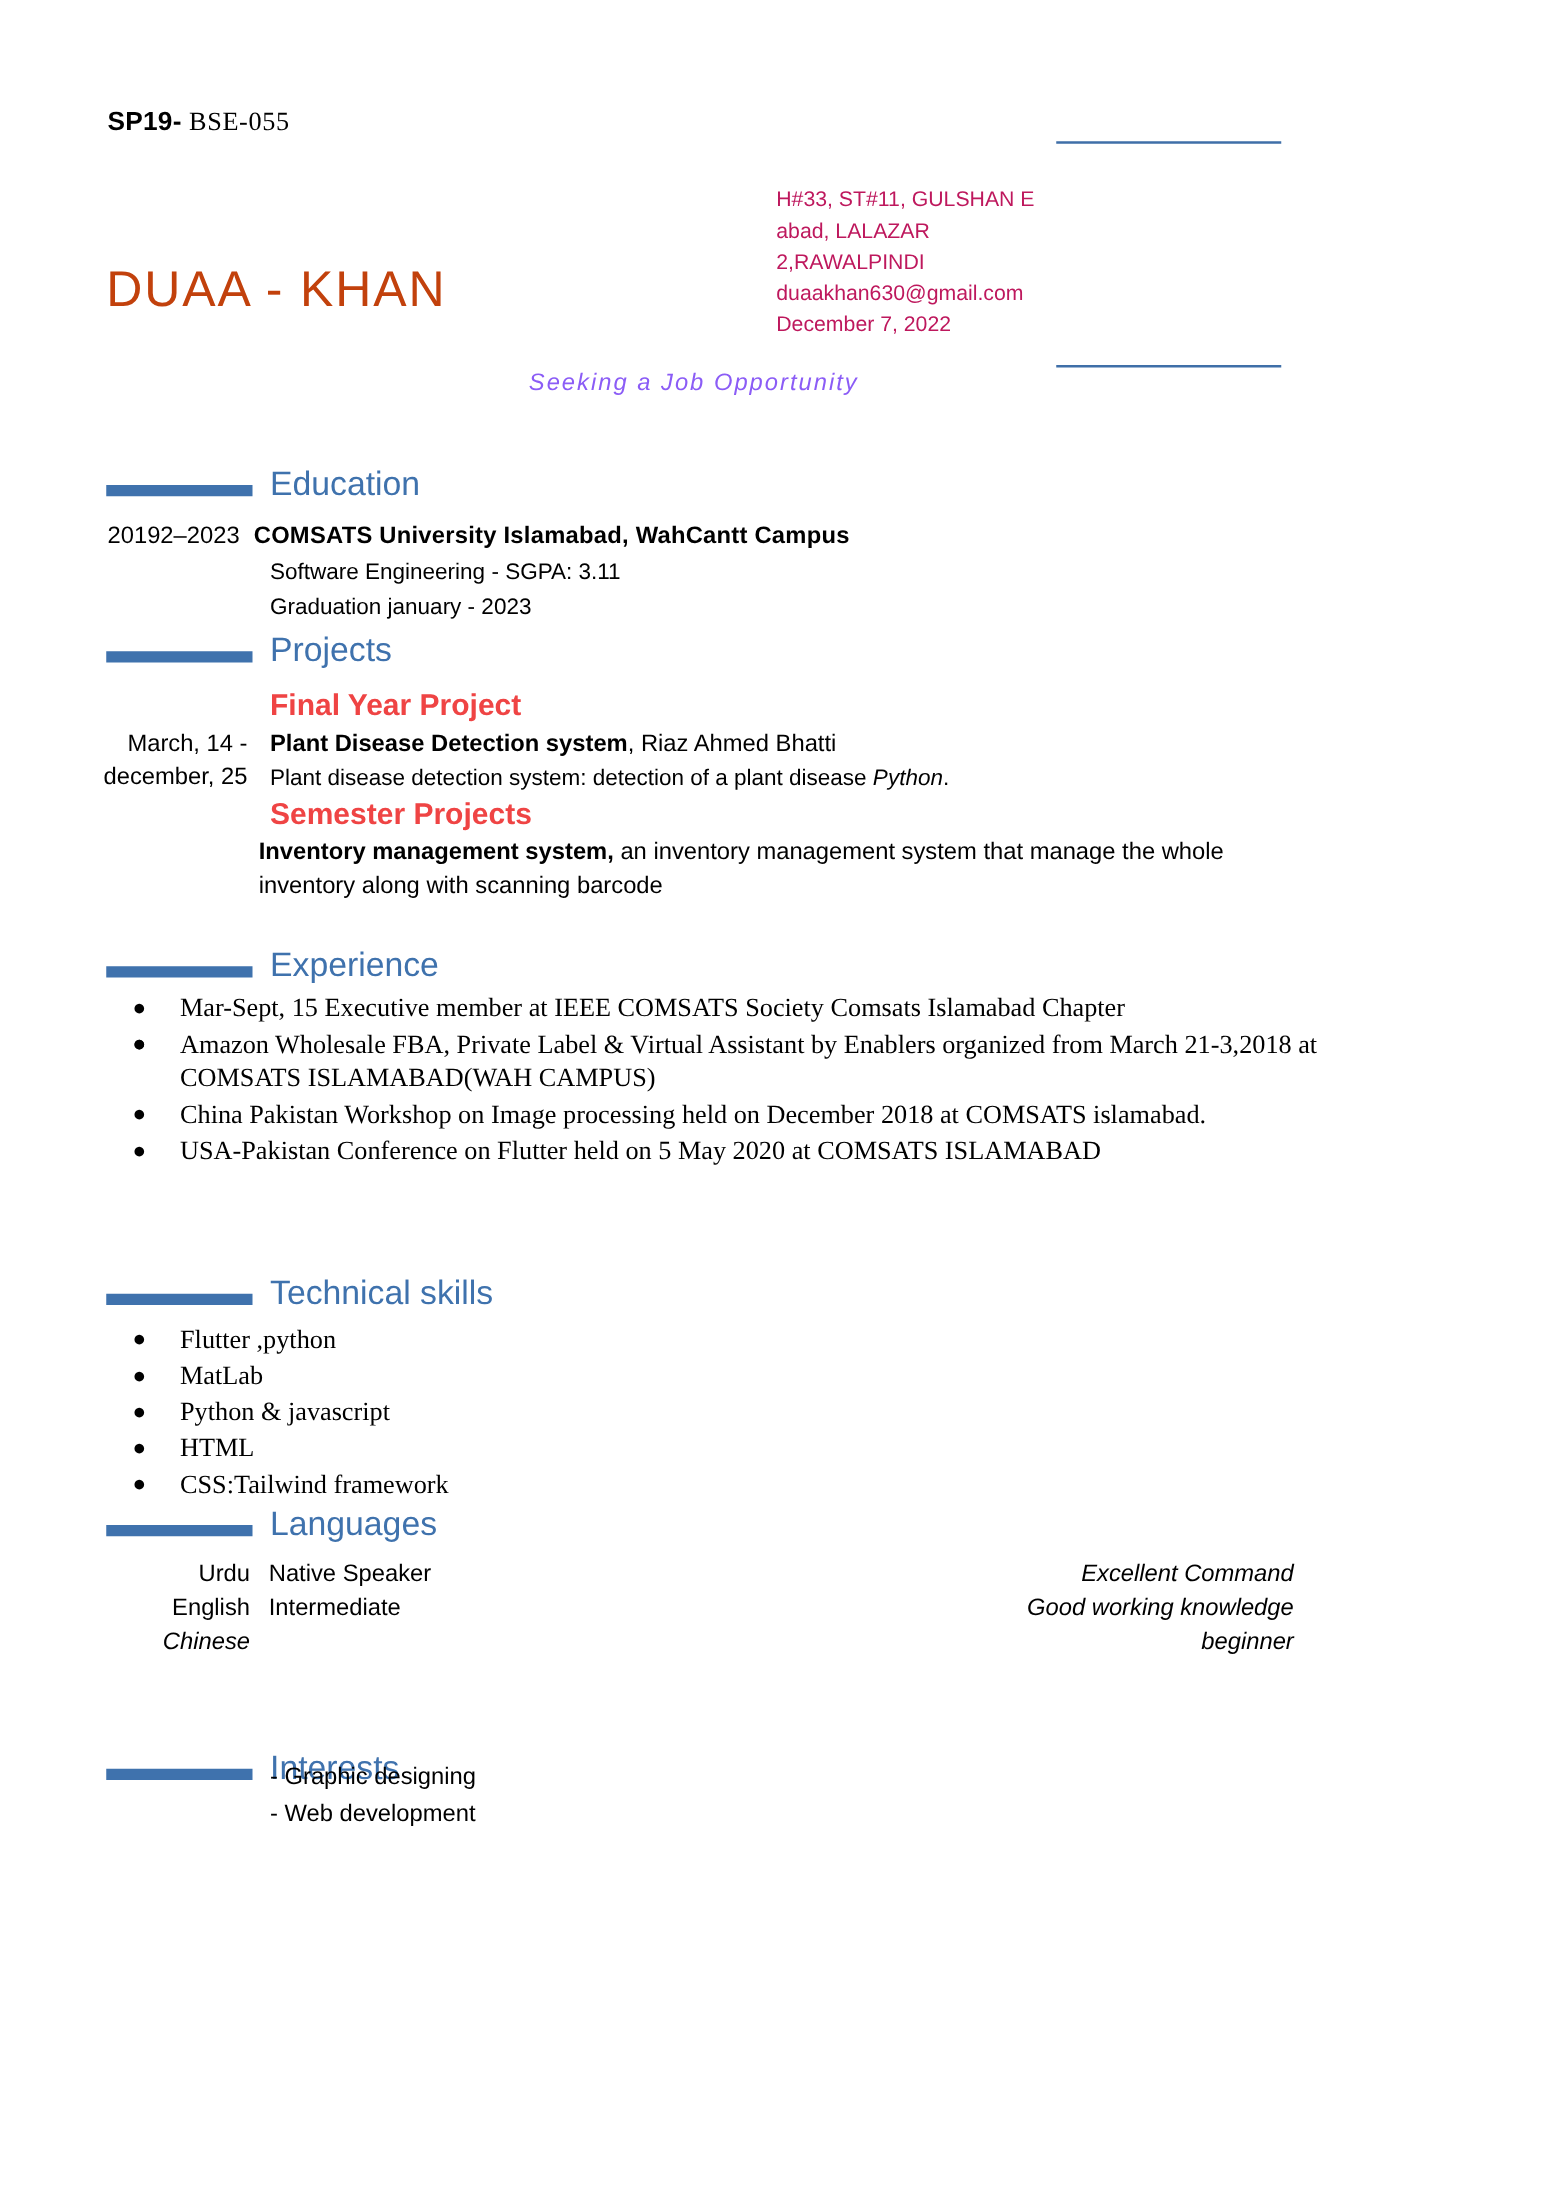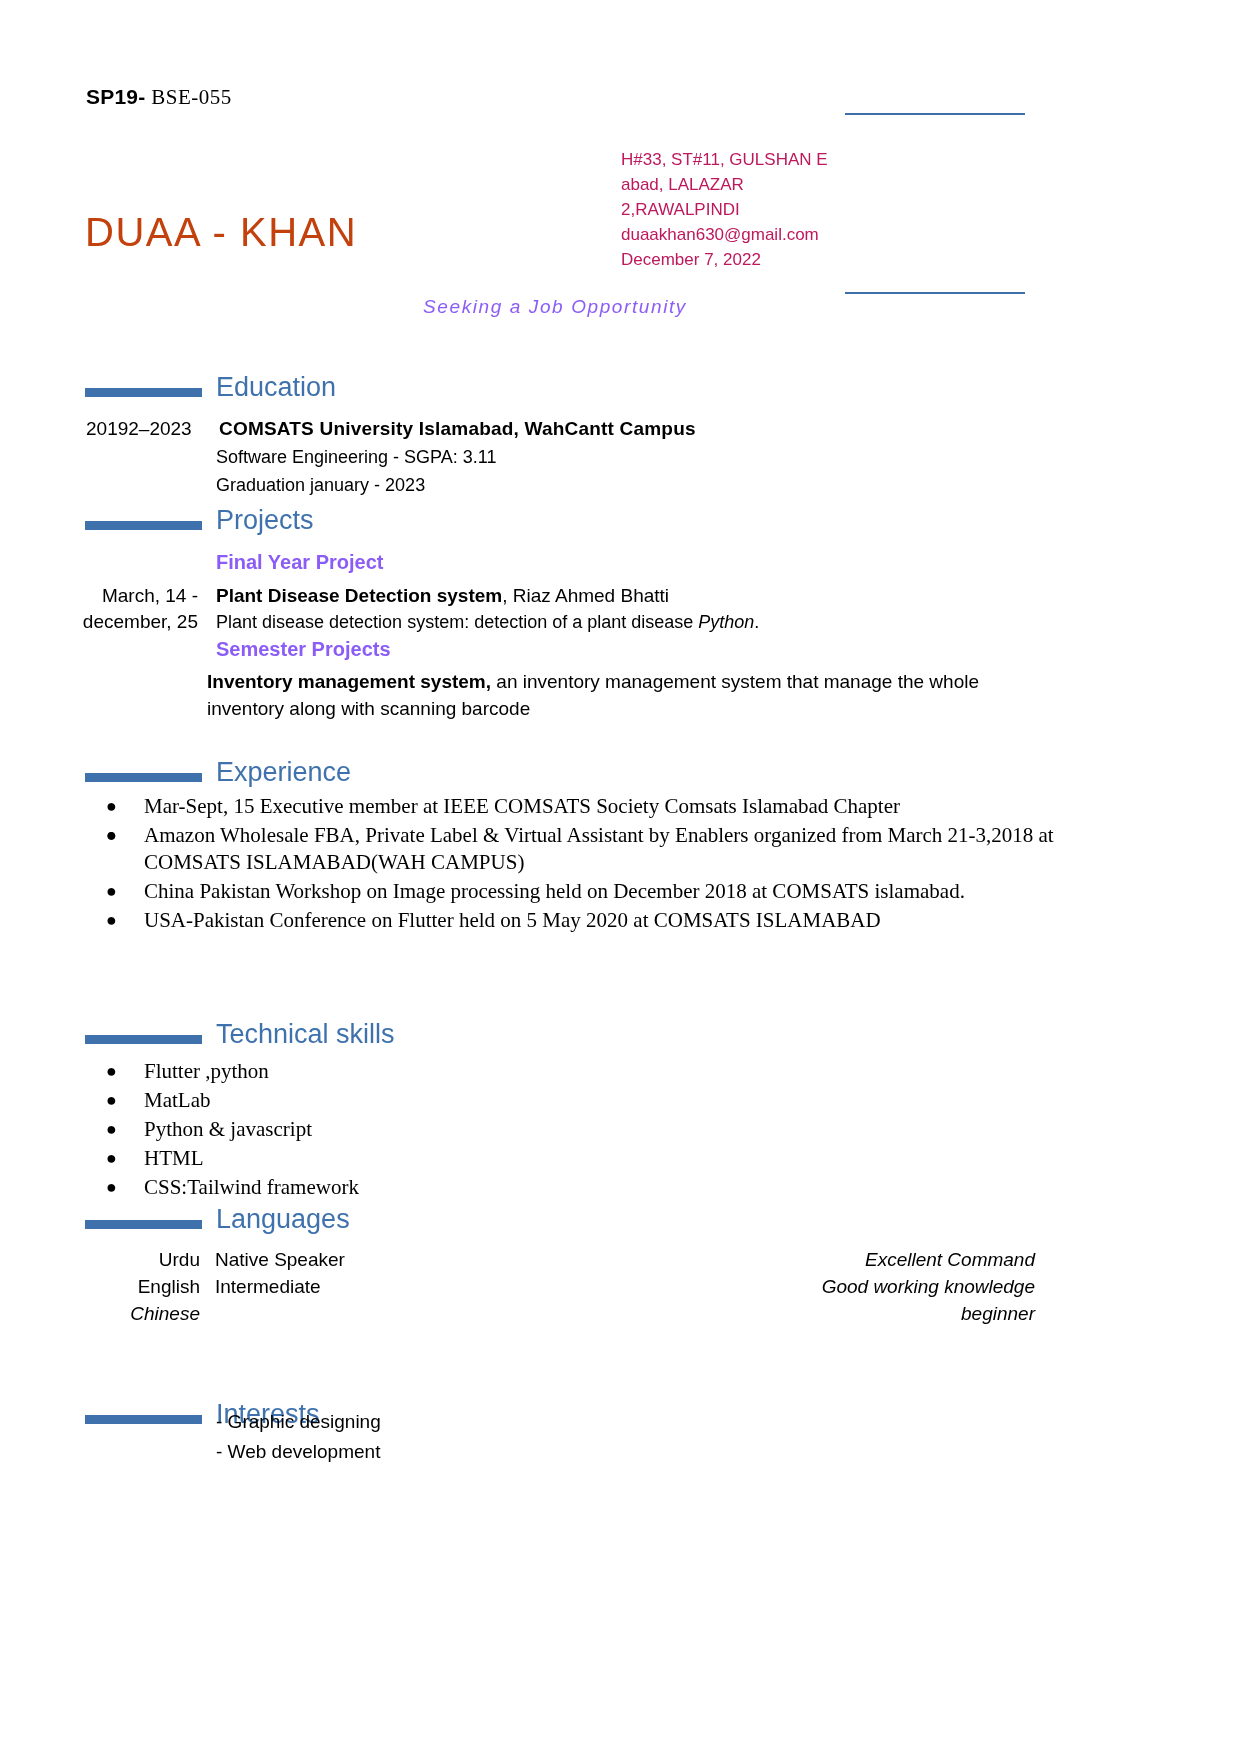--- a/index.html
+++ b/index.html
@@ -131,42 +131,42 @@
   .edu-date {
     position: absolute;
     left: 86px;
     top: 0;
     width: 110px;
     text-align: left;
     font-size: 19px;
   }
   .edu-school {
     position: absolute;
-    left: 219px;
+    left: 203px;
     top: 0;
     font-size: 19px;
     font-weight: bold;
     letter-spacing: 0.2px;
     white-space: nowrap;
   }
   .edu-detail {
     position: absolute;
     left: 216px;
     font-size: 18px;
     white-space: nowrap;
     text-align: center;
   }
 
   
   .sub-head {
     position: absolute;
     left: 216px;
-    font-size: 20px;
+    font-size: 24px;
     font-weight: bold;
-    color: #8b5cf6;
+    color: #ef4444;
     white-space: nowrap;
   }
   .proj-date {
     position: absolute;
     left: 0px;
     width: 198px;
     text-align: right;
     font-size: 19px;
   }
   .proj-line {

